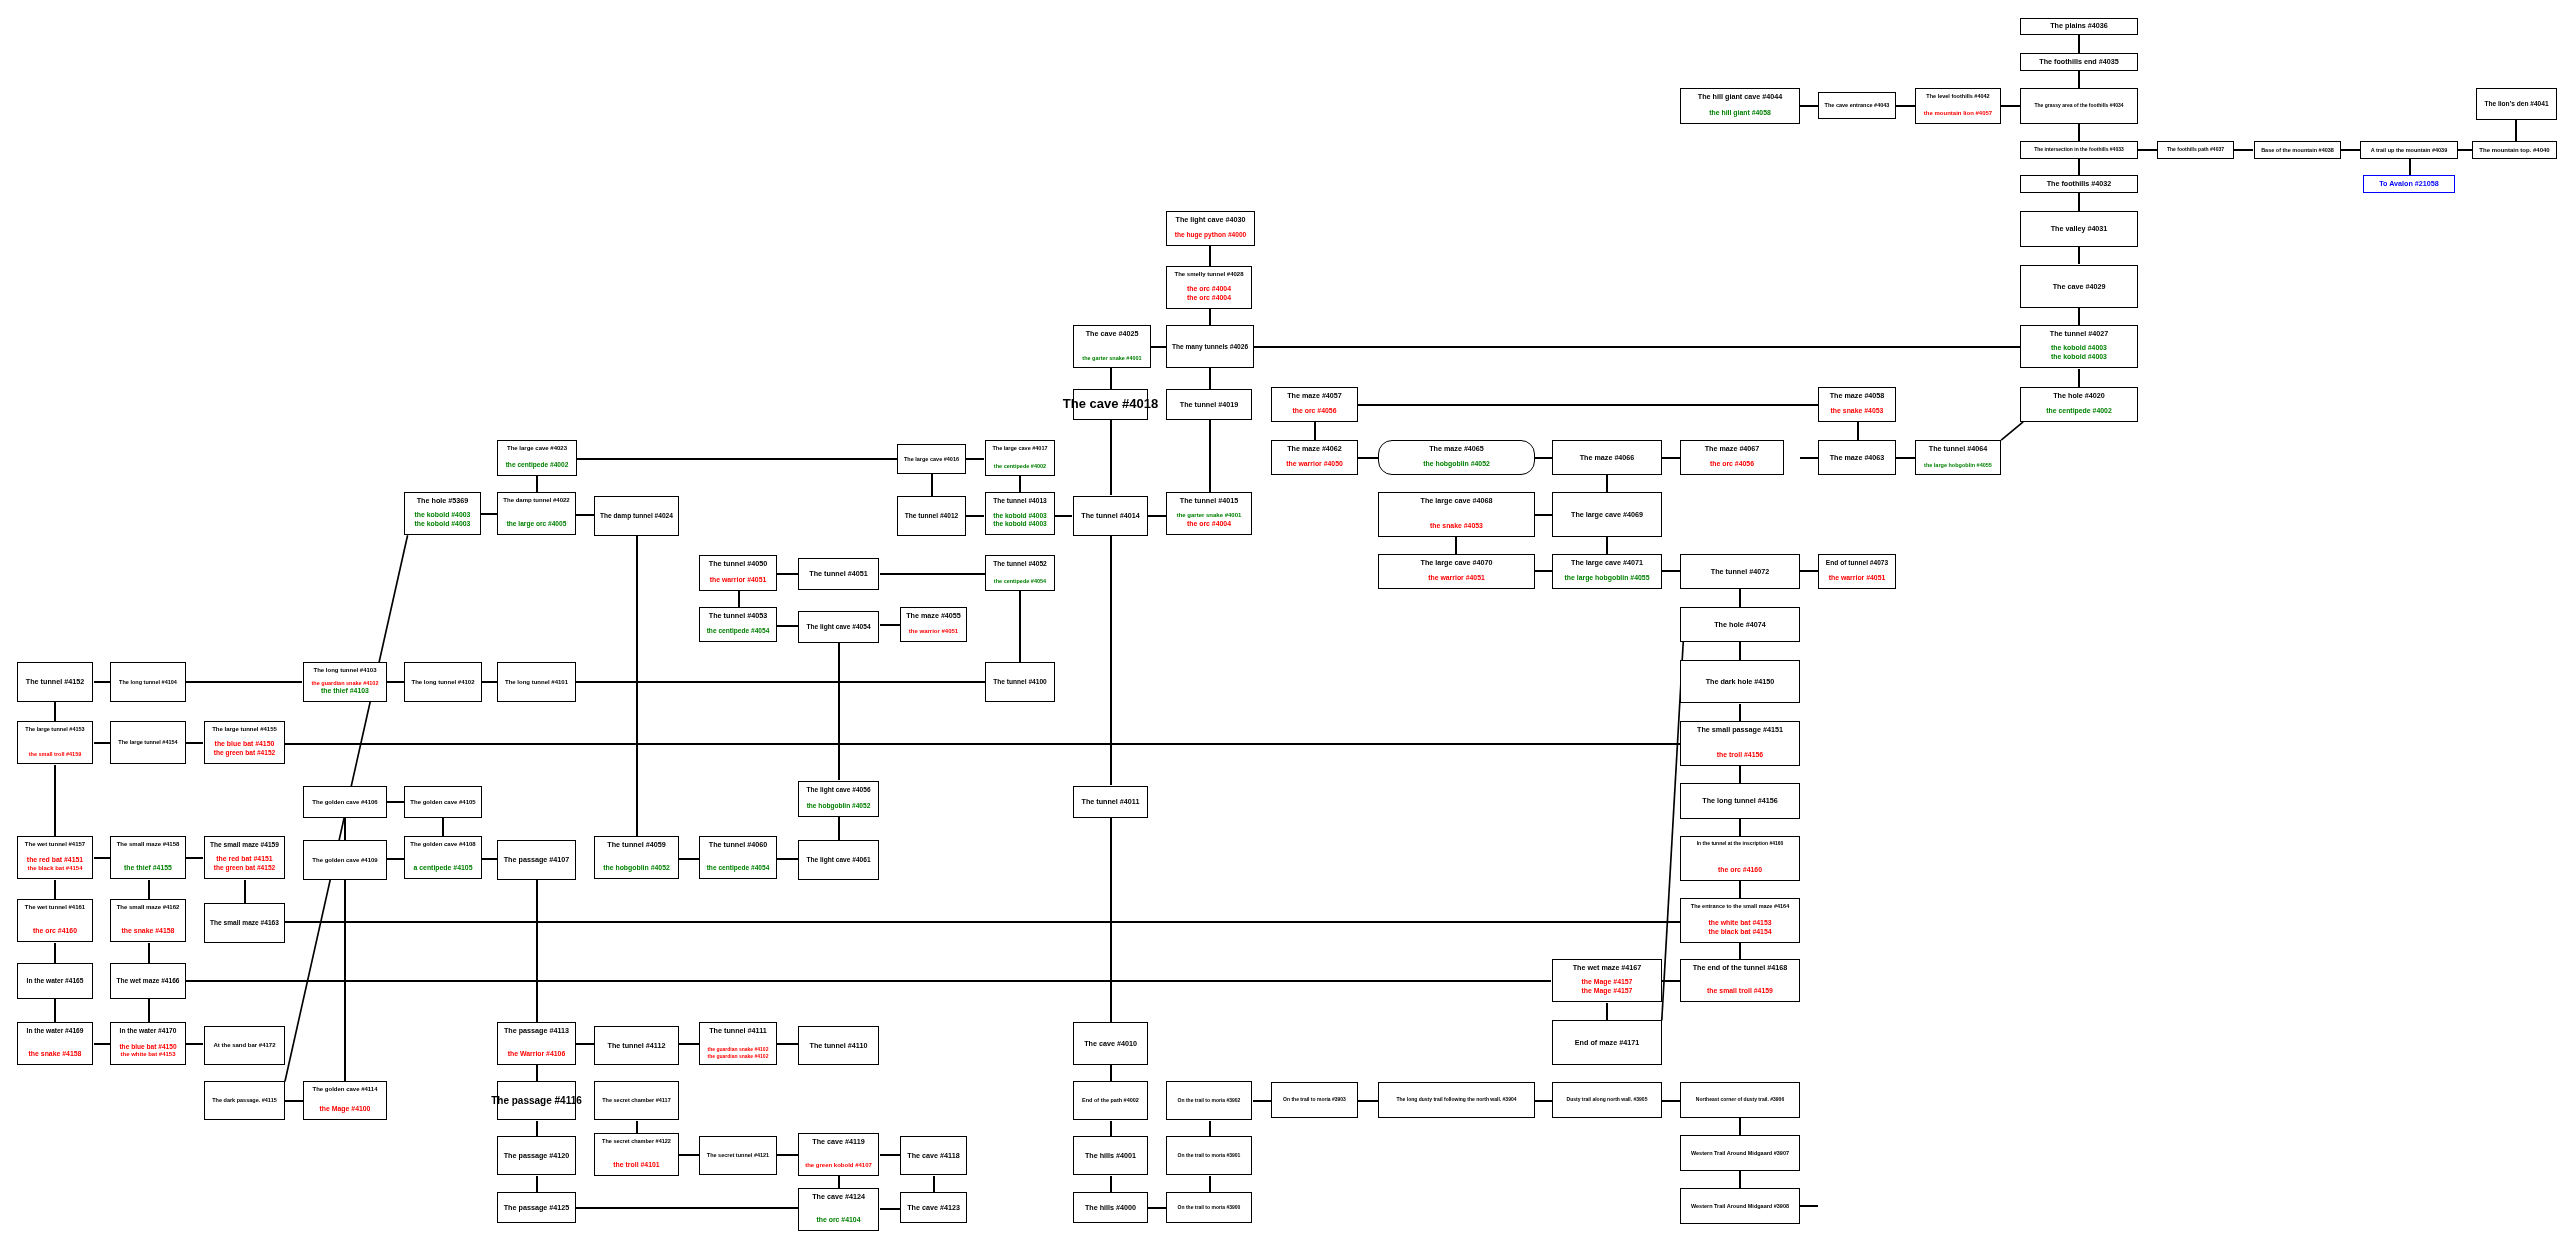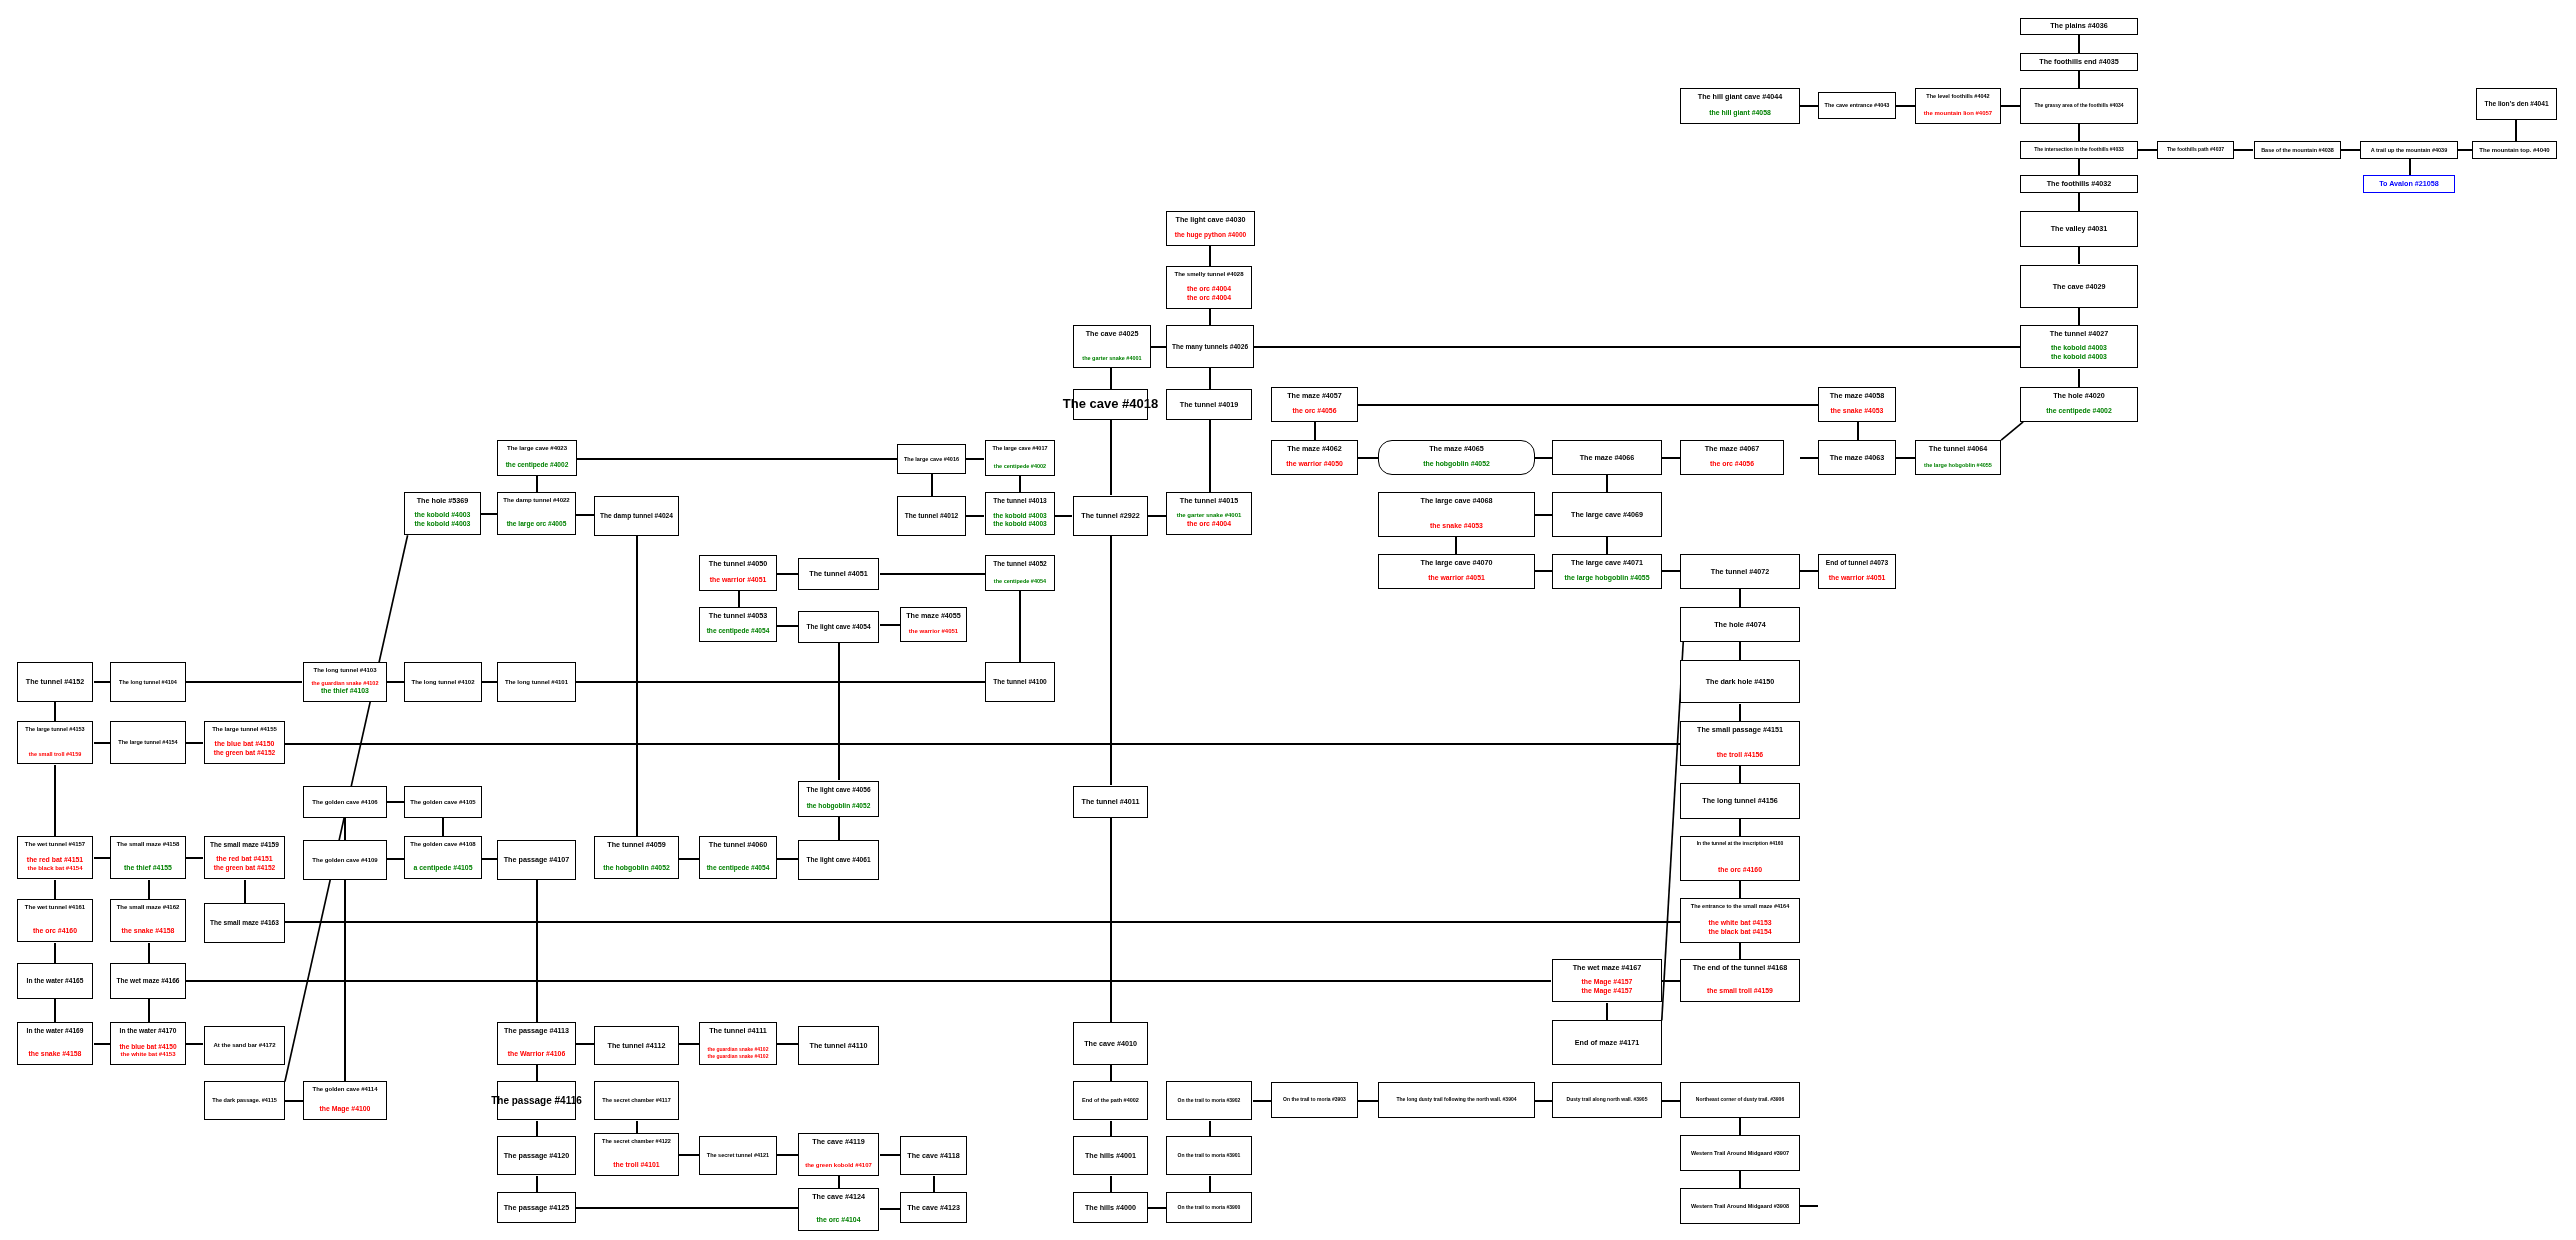--- a/index.html
+++ b/index.html
@@ -162,21 +162,21 @@
       <span class="room-title" style="font-size: 6.6px;">The tunnel #4012</span>
     </div>
     <div class="room has-mobs" style="left: 985px; top: 492px; width: 70px; height: 43px;">
       <span class="room-title" style="font-size: 6.6px;">The tunnel #4013</span>
       <div class="mob-list">
         <span class="mob green" style="font-size: 6.6px;">the kobold #4003</span>
         <span class="mob green" style="font-size: 6.6px;">the kobold #4003</span>
       </div>
     </div>
     <div class="room" style="left: 1073px; top: 496px; width: 75px; height: 40px;">
-      <span class="room-title" style="font-size: 7.2px;">The tunnel #2922</span>
+      <span class="room-title" style="font-size: 7.2px;">The tunnel #4014</span>
     </div>
     <div class="room has-mobs" style="left: 1166px; top: 492px; width: 86px; height: 43px;">
       <span class="room-title" style="font-size: 7.2px;">The tunnel #4015</span>
       <div class="mob-list">
         <span class="mob green" style="font-size: 6px;">the garter snake #4001</span>
         <span class="mob red" style="font-size: 6.9px;">the orc #4004</span>
       </div>
     </div>
     <div class="room has-mobs" style="left: 699px; top: 555px; width: 78px; height: 36px;">
       <span class="room-title" style="font-size: 7.2px;">The tunnel #4050</span>

